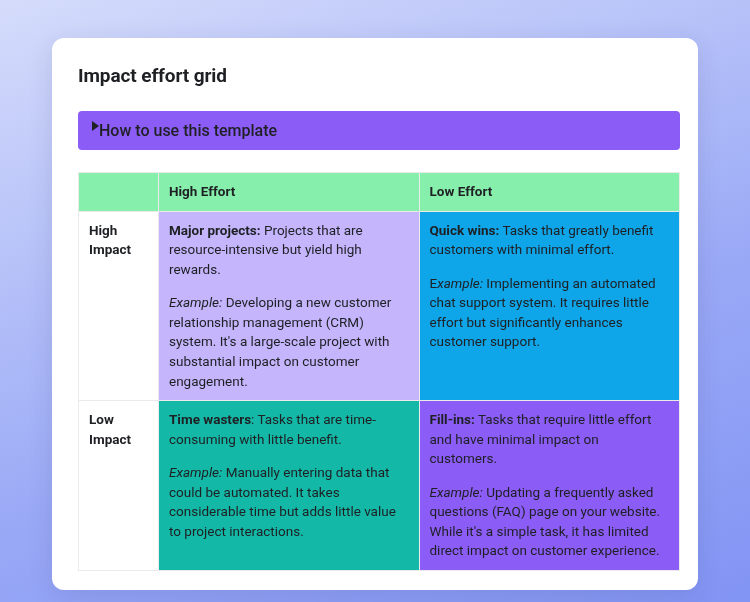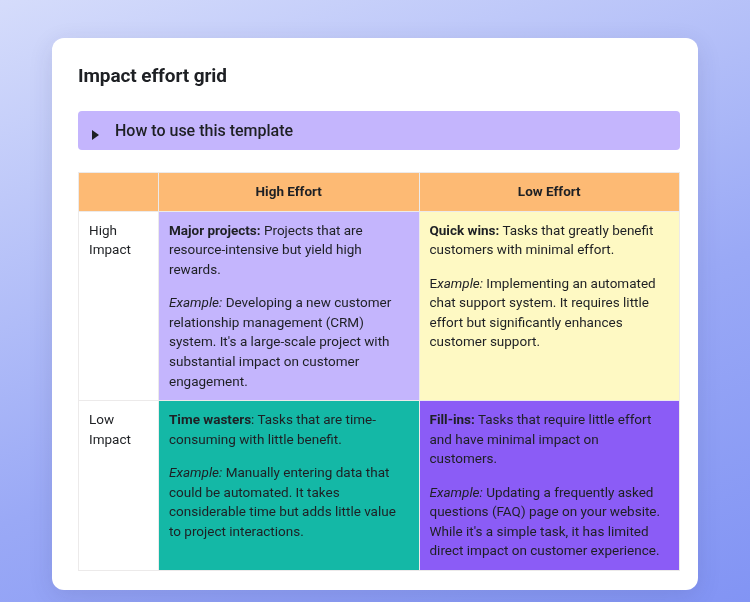--- a/index.html
+++ b/index.html
@@ -26,26 +26,26 @@
     overflow: hidden;
     color: #1e2024;
   }
   .title {
     font-size: 19px;
     font-weight: 700;
     margin: 0 0 24px 0;
     letter-spacing: -0.1px;
   }
   .toggle {
-    background: #c4b5fd;
+    background: #8b5cf6;
     border-radius: 4px;
     padding: 10px 14px;
     display: flex;
-    align-items: flex-end;
-    gap: 16px;
+    align-items: flex-start;
+    gap: 0;
     margin-bottom: 22px;
   }
   .toggle .tri {
     width: 0; height: 0;
     border-top: 5px solid transparent;
     border-bottom: 5px solid transparent;
     border-left: 7px solid #1e2024;
   }
   .toggle .label {
     font-size: 16px;
@@ -61,31 +61,30 @@
   }
   table.grid th, table.grid td {
     border: 1px solid #eceaea;
     padding: 9px 10px;
     vertical-align: top;
     text-align: left;
   }
   table.grid th {
     font-weight: 700;
     color: #1e2024;
-    background: #fdba74;
-    text-align: center;
+    background: #86efac;
   }
   col.c-rowhdr { width: 80px; }
   col.c-data { width: auto; }
   .rowhdr {
-    font-weight: 400;
+    font-weight: 700;
     margin-top: 44px;
   }
   .cell-major  { background: #c4b5fd; }
-  .cell-quick  { background: #fef9c3; }
+  .cell-quick  { background: #0ea5e9; }
   .cell-waste  { background: #14b8a6; }
   .cell-fill   { background: #8b5cf6; }
   .b { font-weight: 700; }
   .i { font-style: italic; }
   .para { margin: 0 0 14px 0; }
   .para:last-child { margin-bottom: 0; }
   .subhead {
     font-size: 16px;
     font-weight: 700;
     margin: 24px 0 14px 0;

